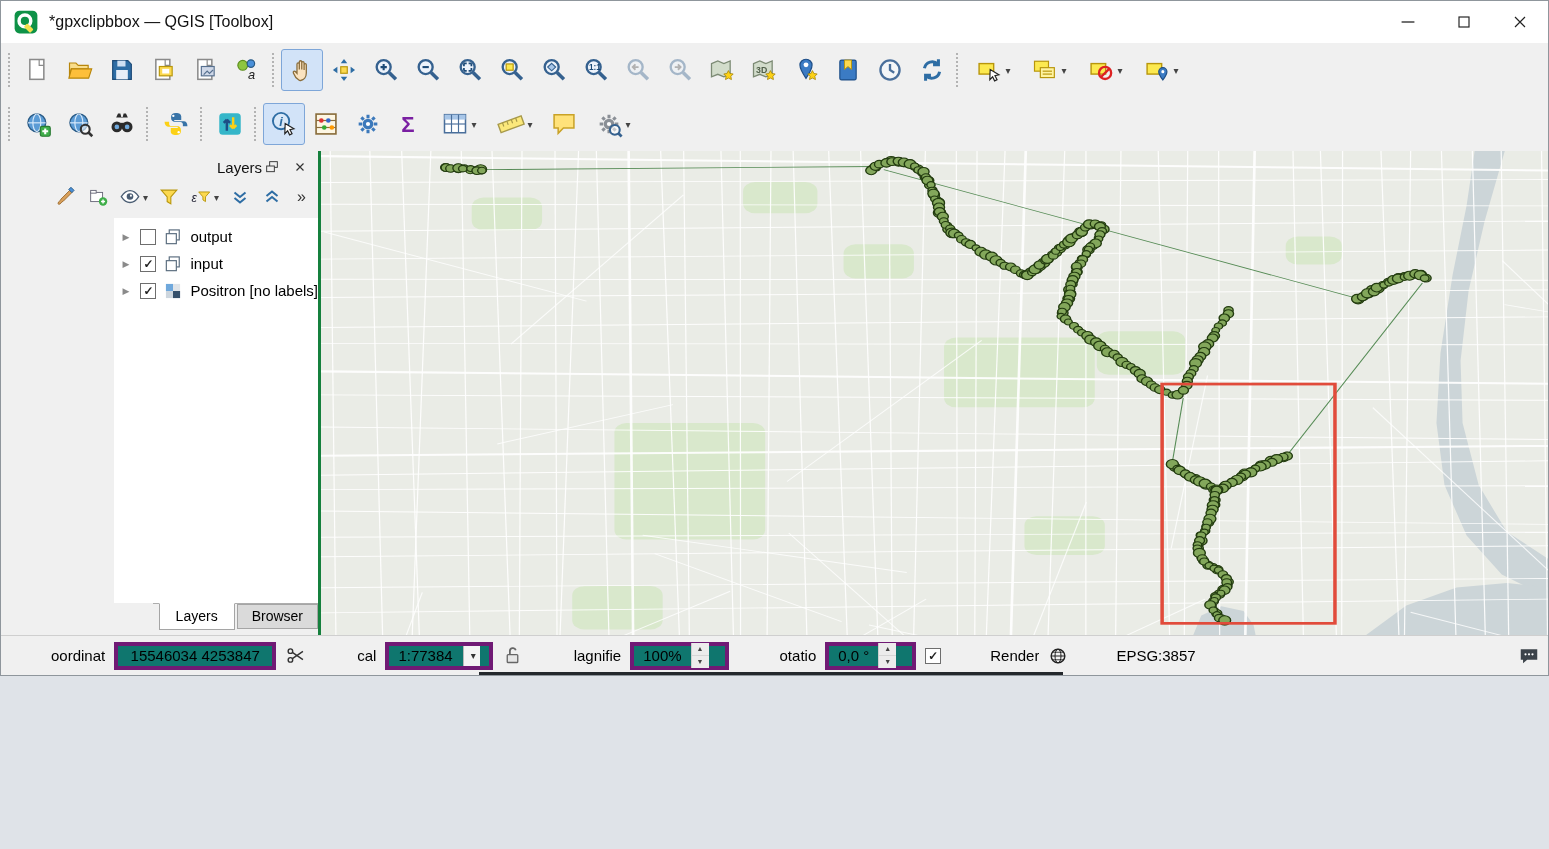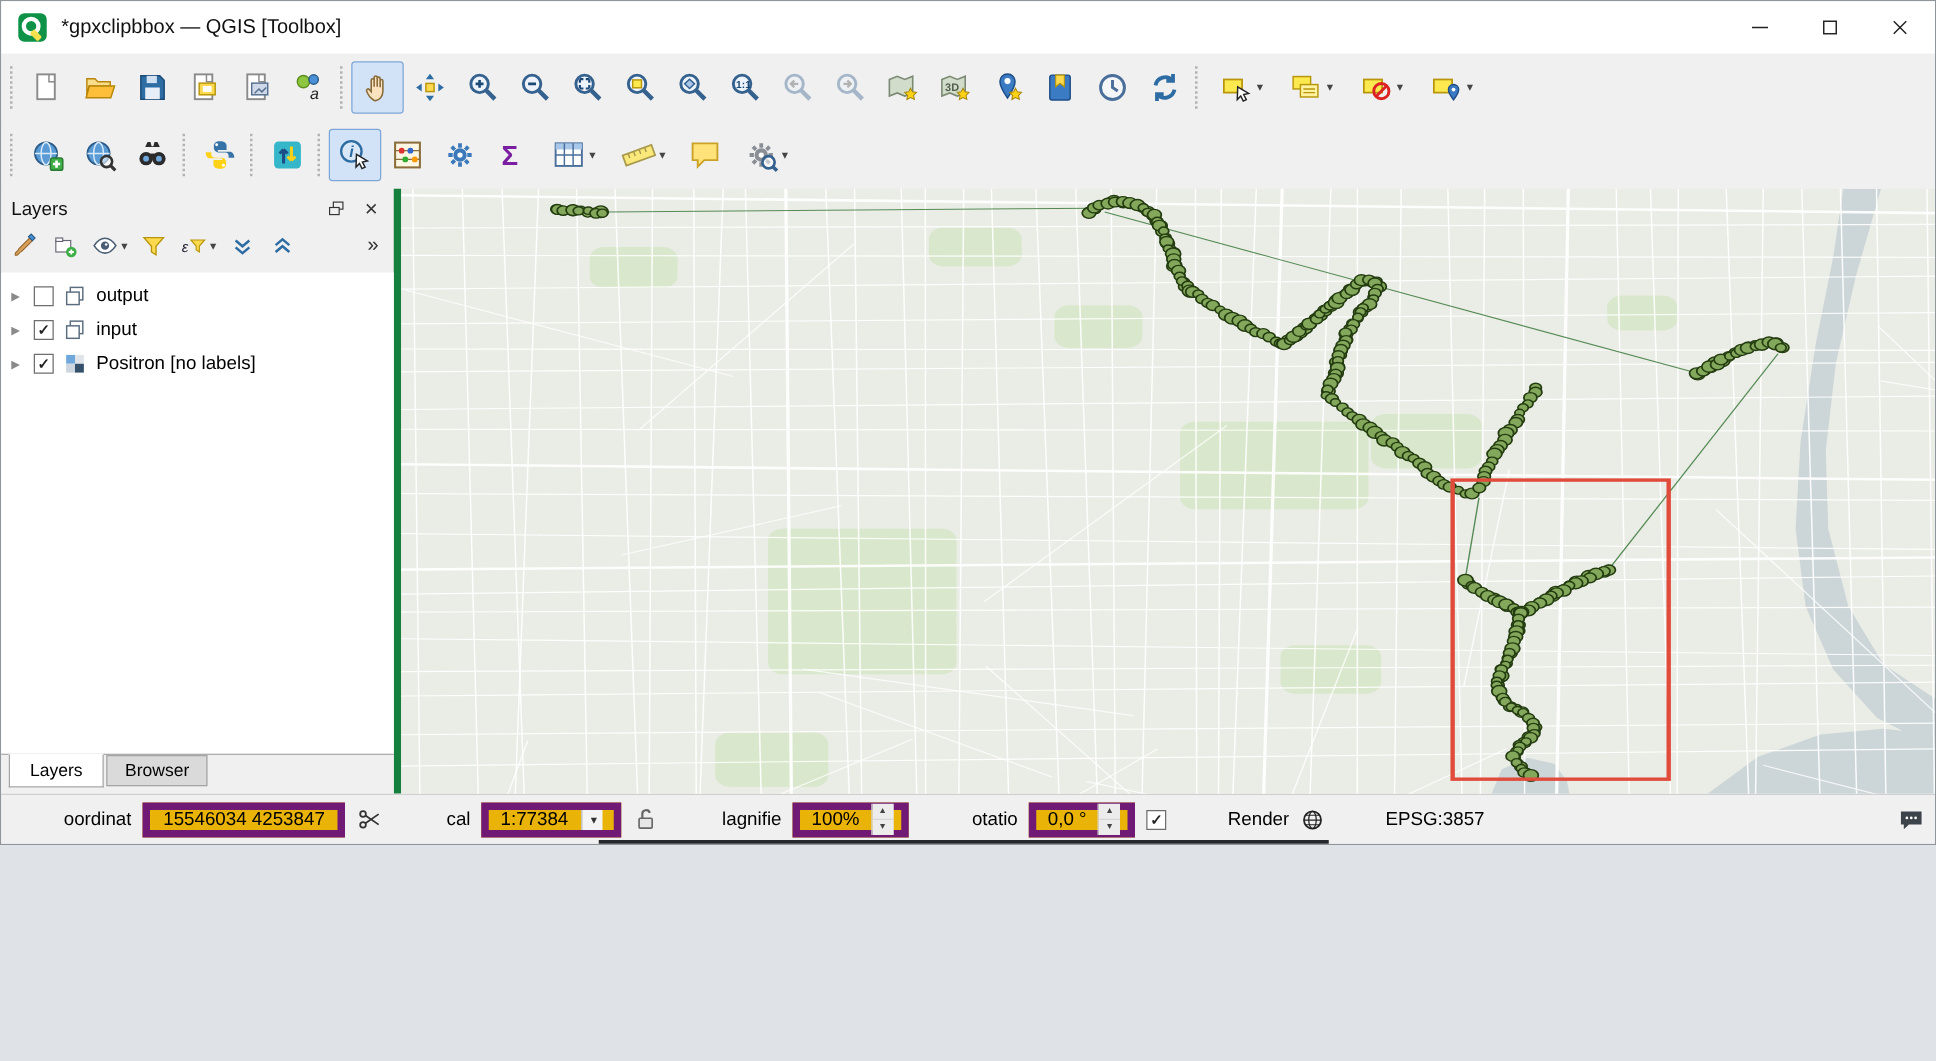--- a/index.html
+++ b/index.html
@@ -17,21 +17,21 @@
 
   .toolbar{flex:0 0 54px;background:#f0f0f0;display:flex;align-items:center;padding:0 4px;}
   .tb-sep{width:6px;height:34px;margin:0 3px;border-left:2px dotted #b3b3b3;}
   .tb-btn{width:42px;height:42px;display:flex;align-items:center;justify-content:center;border-radius:3px;border:1px solid transparent;cursor:default;}
   .tb-btn.wide{width:56px;}
   .tb-btn.active{background:#d2e3f8;border-color:#7ea6d8;}
   .tb-btn.disabled{opacity:.4;}
   .caret{font-size:10px;color:#444;margin-left:2px;}
 
   .main{flex:1;display:flex;min-height:0;}
-  .panel{flex:0 0 320px;background:#f0f0f0;display:flex;flex-direction:column;border-right:6px solid #15803d;}
+  .panel{flex:0 0 320px;background:#f0f0f0;display:flex;flex-direction:column;border-right:3px solid #15803d;align-items:flex-end;}
   .panel-header{display:flex;align-items:center;padding:6px 8px 2px;font-size:15px;color:#111;}
   .panel-hbtns{margin-left:auto;display:flex;gap:8px;}
   .panel-hbtn{width:20px;height:20px;display:flex;align-items:center;justify-content:center;cursor:default;}
   .panel-tools{display:flex;align-items:center;gap:2px;padding:3px 4px 6px;}
   .pt-btn{height:30px;display:flex;align-items:center;padding:0 4px;border-radius:3px;cursor:default;}
   .pt-overflow{margin-left:auto;font-size:16px;color:#333;padding:0 8px;cursor:default;}
   .layer-tree{flex:1;background:#fff;padding-top:5px;overflow:hidden;}
   .tree-row{height:27px;display:flex;align-items:center;gap:7px;padding-left:8px;font-size:15px;color:#000;cursor:default;}
   .expander{width:11px;color:#8a8a8a;font-size:9px;}
   .cb{width:16px;height:16px;background:#fff;border:1px solid #6e6e6e;display:flex;align-items:center;justify-content:center;font-size:12px;font-weight:bold;color:#222;flex:0 0 16px;}
@@ -43,24 +43,24 @@
 
   .map-wrap{flex:1;position:relative;background:#eaece6;min-width:0;cursor:grab;}
   .map-wrap svg{position:absolute;inset:0;width:100%;height:100%;}
 
   .statusbar{flex:0 0 40px;background:#f0f0f0;border-top:1px solid #cfcfcf;display:flex;align-items:center;gap:9px;padding:0 8px;font-size:15px;}
   .locator{width:300px;height:28px;background:#fff;border:1px solid #adadad;border-radius:3px;display:flex;align-items:center;padding:0 6px;gap:6px;flex:0 0 300px;}
   .locator input{border:none;outline:none;flex:1;font-size:14px;color:#444;background:transparent;font-family:"Liberation Sans",sans-serif;}
   .locator input::placeholder{color:#8b8b8b;}
   .sb-label{color:#000;white-space:nowrap;overflow:hidden;margin-left:42px;}
   .coord-label{}
-  .sb-field{height:28px;background:#eab308;border:6px solid #701a75;display:flex;align-items:center;padding:0 9px;font-size:15px;white-space:nowrap;}
+  .sb-field{height:28px;background:#0f766e;border:4px solid #701a75;display:flex;align-items:center;padding:0 9px;font-size:15px;white-space:nowrap;}
   .coord-field{width:162px;justify-content:center;}
   .combo .dd{border-left:1px solid #b9b9b9;margin-left:10px;padding:0 4px 0 7px;font-size:10px;color:#333;height:100%;display:flex;align-items:center;background:#f4f4f4;}
-  .spin{padding-right:6px;}
+  .spin{padding-right:16px;}
   .spin .arrows{display:flex;flex-direction:column;margin-left:9px;border-left:1px solid #cfcfcf;}
   .spin .arrows span{font-size:7px;line-height:12px;padding:0 5px;color:#444;background:#ececec;}
   .spin .arrows span:first-child{border-bottom:1px solid #d6d6d6;}
   .sb-check{display:flex;align-items:center;gap:7px;}
   .crs{display:flex;align-items:center;gap:6px;}
   .msg-btn{margin-left:auto;display:flex;align-items:center;}
   .sb-icon{display:flex;align-items:center;}
   .taskbar-sliver{position:absolute;left:478px;bottom:0;width:584px;height:3px;background:#24282c;z-index:9;}
 </style>
 </head>

